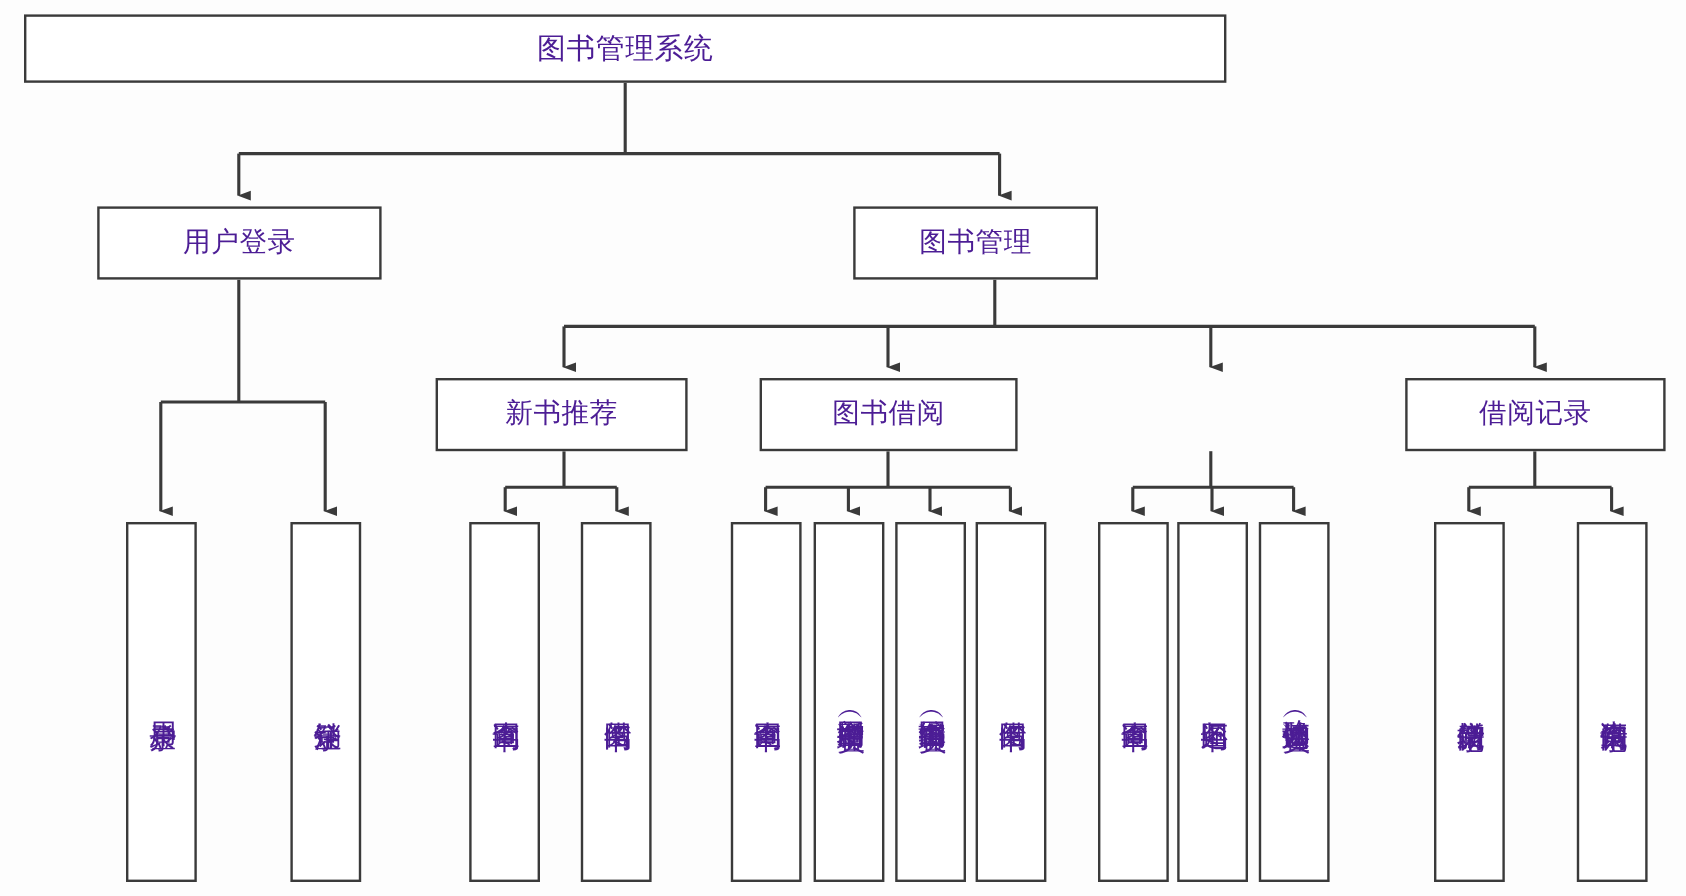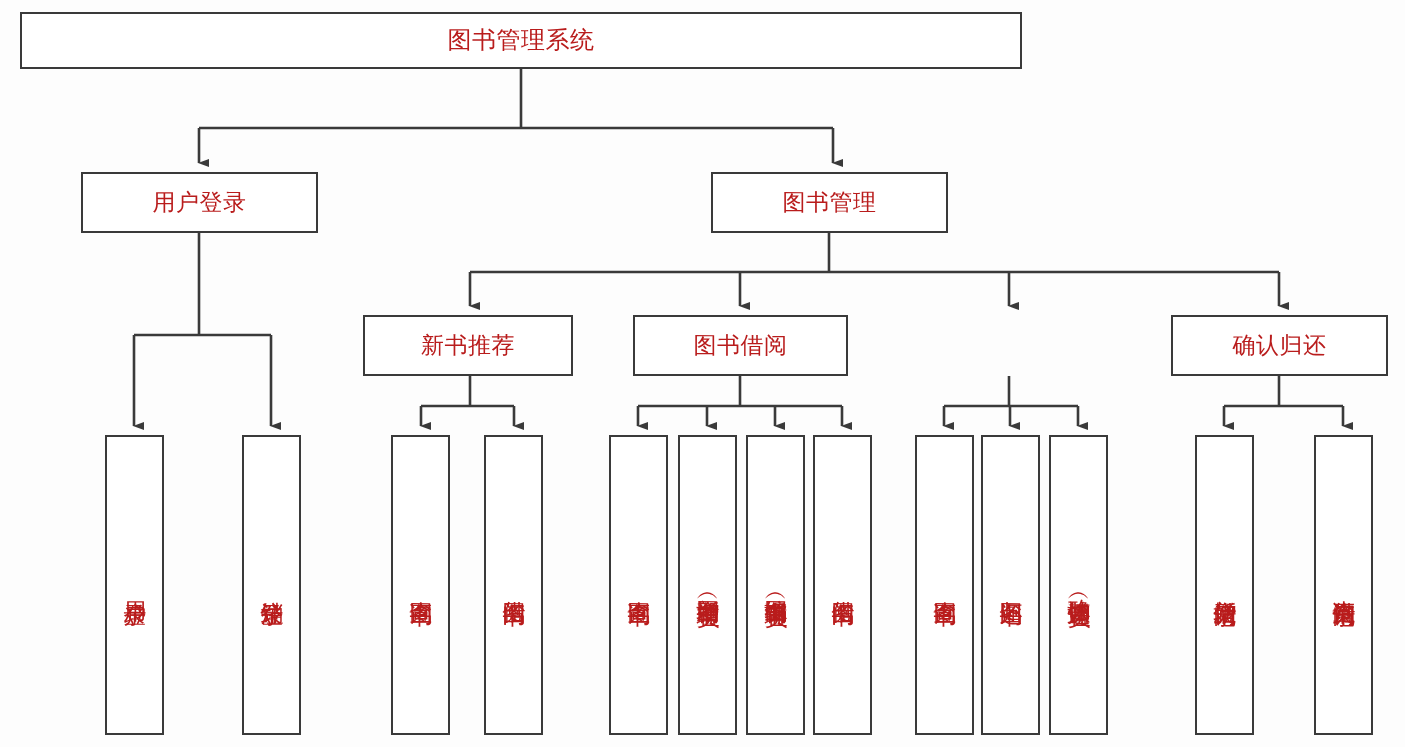--- a/index.html
+++ b/index.html
@@ -27,21 +27,21 @@
     pointer-events: none;
   }
   .node {
     position: absolute;
     box-sizing: border-box;
     border: 2.5px solid #3a3a3a;
     background: #ffffff;
     display: flex;
     align-items: center;
     justify-content: center;
-    color: #b91c1c;
+    color: #4c1d95;
   }
   .node .node-label {
     display: block;
     text-align: center;
     line-height: 1.18;
     letter-spacing: 0.5px;
   }
   
   .node.horiz .node-label {
     font-size: 23px;
@@ -130,35 +130,35 @@
   </svg>
 
   <div class="node horiz" id="node-root" style="left:20px; top:12px; width:1002px; height:57px;">
     <span class="node-label">图书管理系统</span>
   </div>
 
   <div class="node horiz" style="left:81px; top:172px; width:237px; height:61px;">
     <span class="node-label">用户登录</span>
   </div>
 
-  <div class="node horiz" style="left:711px; top:172px; width:237px; height:61px;">
+  <div class="node horiz" style="left:711px; top:172px; width:204px; height:61px;">
     <span class="node-label">图书管理</span>
   </div>
 
   <div class="node horiz" style="left:363px; top:315px; width:210px; height:61px;">
     <span class="node-label">新书推荐</span>
   </div>
 
   <div class="node horiz" style="left:633px; top:315px; width:215px; height:61px;">
     <span class="node-label">图书借阅</span>
   </div>
 
 
   <div class="node horiz" style="left:1171px; top:315px; width:217px; height:61px;">
-    <span class="node-label">确认归还</span>
+    <span class="node-label">借阅记录</span>
   </div>
 
   <div class="node vert" style="left:105px; top:435px; width:59px; height:300px;">
     <span class="node-label">用户登录</span>
   </div>
 
   <div class="node vert" style="left:242px; top:435px; width:59px; height:300px;">
     <span class="node-label">注销登录</span>
   </div>
 

